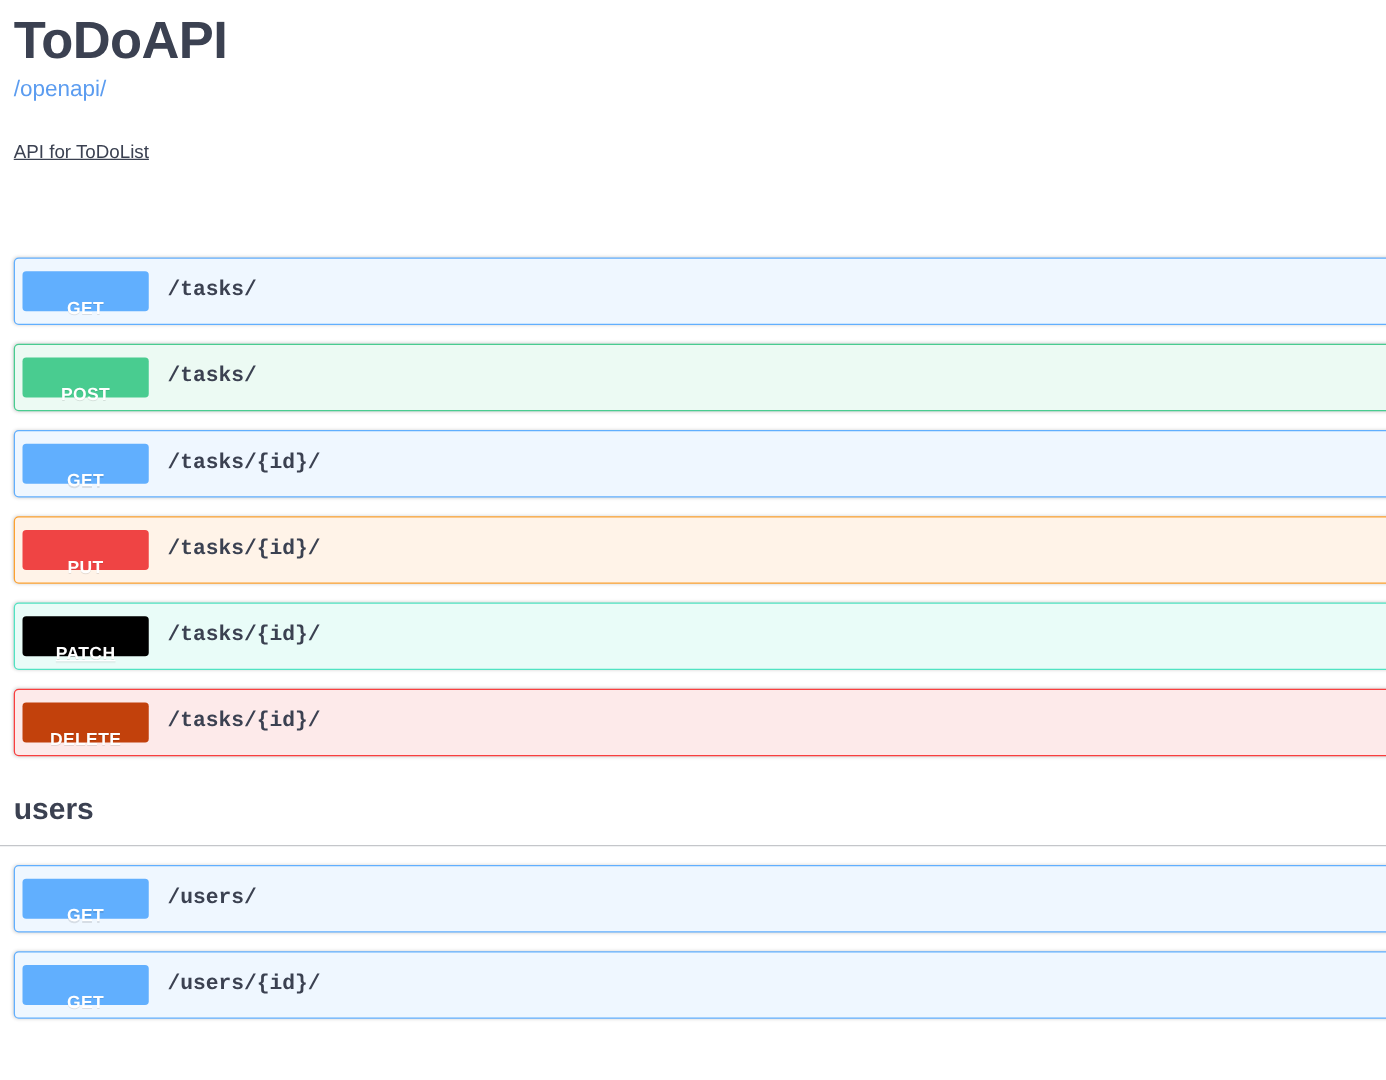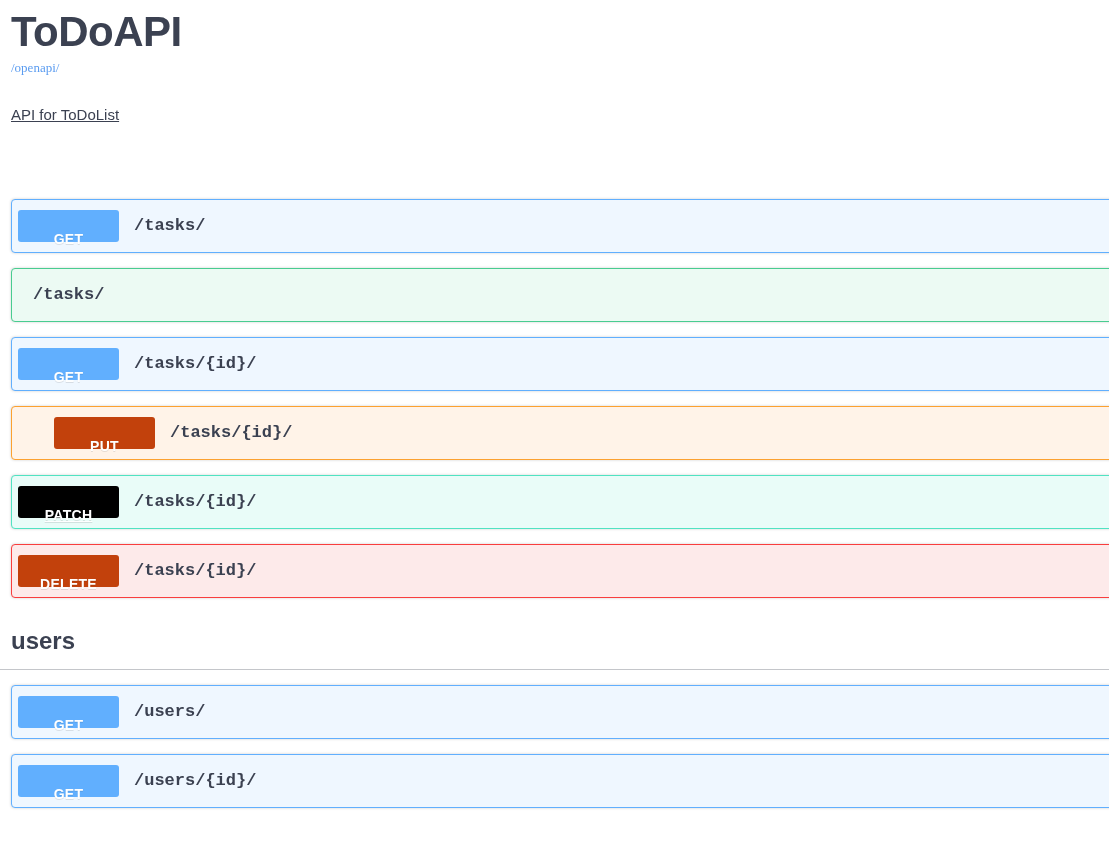--- a/index.html
+++ b/index.html
@@ -31,27 +31,27 @@
     margin: 0;
     font-size: 42px;
     line-height: 1.05;
     font-weight: bold;
     color: #3b4151;
     letter-spacing: -0.5px;
     font-family: "Liberation Sans", sans-serif;
   }
   .api-url {
     margin: 5px 0 0 0;
-    font-size: 13px;
+    font-size: 18px;
     line-height: 1.4;
     color: #5b9cf0;
     text-decoration: none;
     display: inline-block;
     cursor: pointer;
-    font-family: Liberation Serif, serif;
+    font-family: Liberation Sans, sans-serif;
   }
   .api-description {
     margin: 27px 0 0 0;
     font-size: 15px;
     line-height: 1.5;
     color: #3b4151;
     text-decoration: underline;
   }
 
   
@@ -136,21 +136,21 @@
   }
 
   
   .opblock.method-get       { border-color: #61affe; background: #eff7ff; }
   .opblock.method-get    .opblock-summary-method { background: #61affe; }
 
   .opblock.method-post      { border-color: #49cc90; background: #ecfaf3; }
   .opblock.method-post   .opblock-summary-method { background: #49cc90; }
 
   .opblock.method-put       { border-color: #fca130; background: #fff3e8; }
-  .opblock.method-put    .opblock-summary-method { background: #c2410c; margin-left: 36px; }
+  .opblock.method-put    .opblock-summary-method { background: #ef4444; }
 
   .opblock.method-patch     { border-color: #50e3c2; background: #e9fcf8; }
   .opblock.method-patch  .opblock-summary-method { background: #000000; text-decoration: underline; }
 
   .opblock.method-delete    { border-color: #f93e3e; background: #fdeaea; }
   .opblock.method-delete .opblock-summary-method { background: #c2410c; }
 </style>
 </head>
 <body>
 
@@ -166,20 +166,21 @@
       <div class="tag-section first">
         <div class="operations-list">
           <div class="opblock method-get first-in-list">
             <div class="opblock-summary">
               <span class="opblock-summary-method">GET</span>
               <span class="opblock-summary-path">/tasks/</span>
             </div>
           </div>
           <div class="opblock method-post">
             <div class="opblock-summary">
+              <span class="opblock-summary-method">POST</span>
               <span class="opblock-summary-path">/tasks/</span>
             </div>
           </div>
           <div class="opblock method-get">
             <div class="opblock-summary">
               <span class="opblock-summary-method">GET</span>
               <span class="opblock-summary-path">/tasks/{id}/</span>
             </div>
           </div>
           <div class="opblock method-put">

